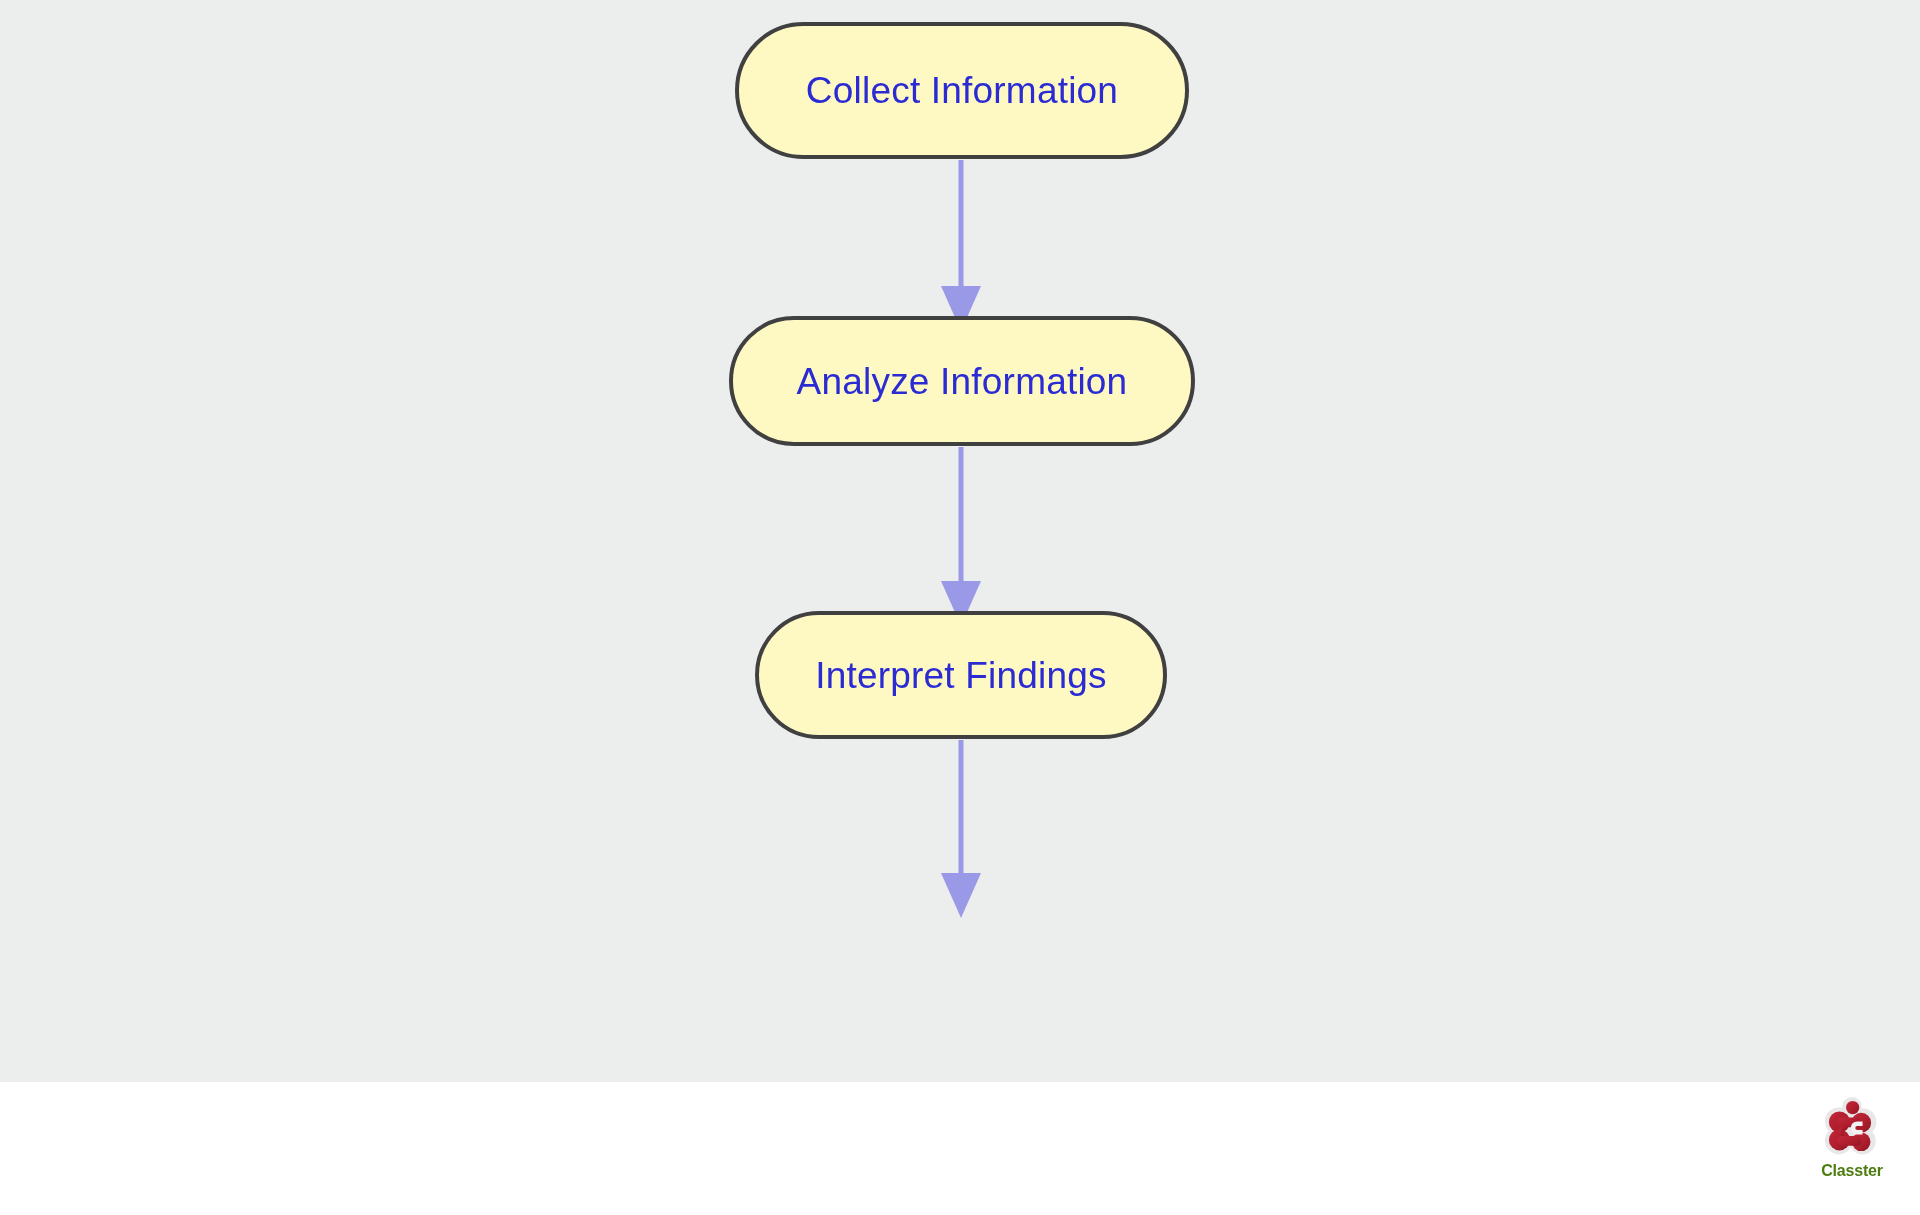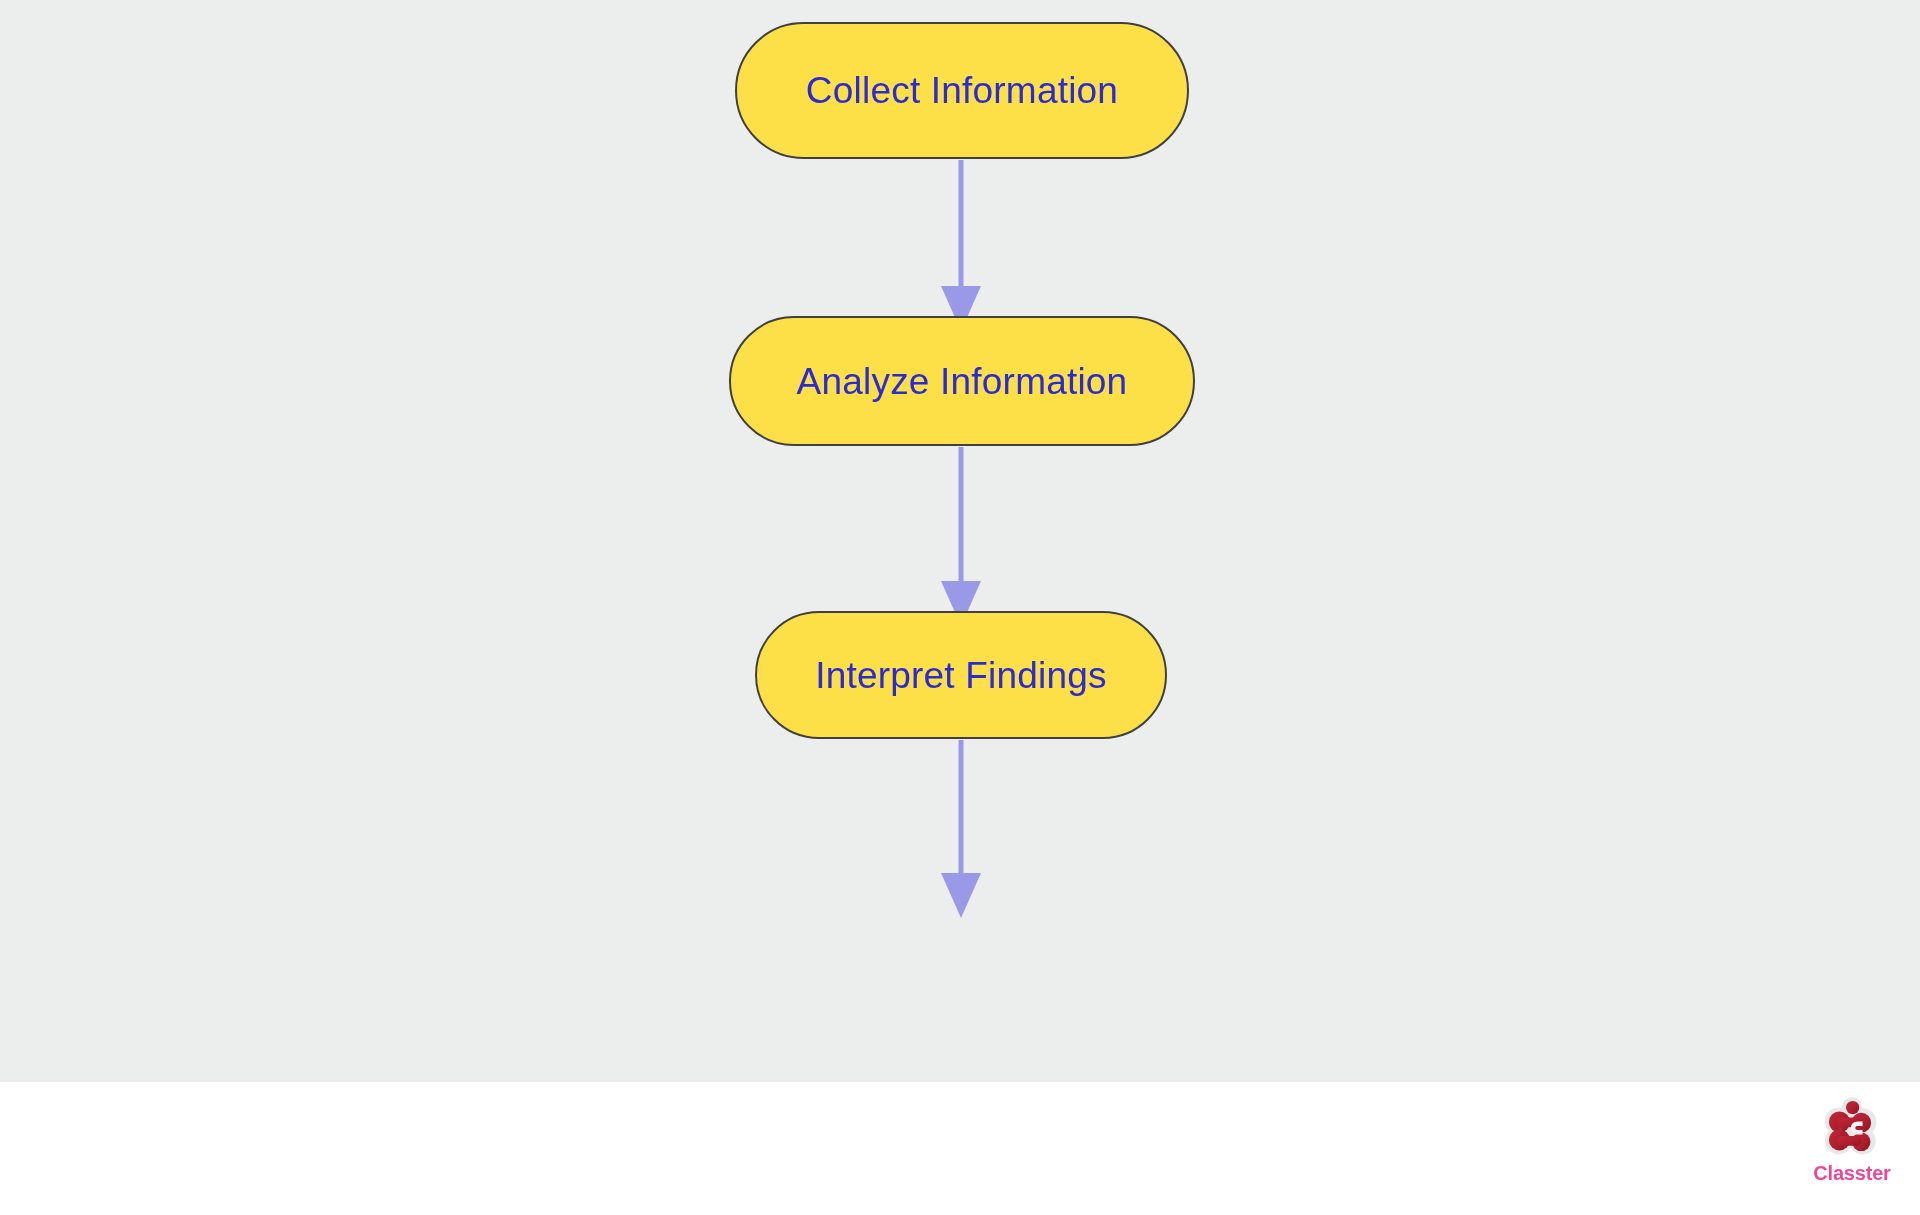--- a/index.html
+++ b/index.html
@@ -35,22 +35,22 @@
     position: absolute;
     left: 0;
     top: 0;
     width: 1920px;
     height: 1082px;
   }
 
   .node-box {
     position: absolute;
     box-sizing: border-box;
-    background: #fde047;
-    border: 2px solid #404040;
+    background: #fef9c3;
+    border: 4px solid #404040;
     border-radius: 80px;
     display: flex;
     align-items: center;
     justify-content: center;
   }
 
   .node-label {
     color: #2b2bd4;
     font-family: "Liberation Sans", sans-serif;
     font-size: 37px;
@@ -96,23 +96,23 @@
     align-items: center;
     justify-content: flex-start;
   }
   #classter-logo-mark {
     width: 66px;
     height: 66px;
     display: block;
   }
   #classter-wordmark {
     margin-top: 2px;
-    color: #ec4899;
+    color: #4d7c0f;
     font-family: "Liberation Sans", sans-serif;
-    font-size: 20px;
+    font-size: 16px;
     font-weight: 700;
     letter-spacing: -0.2px;
     line-height: 1;
   }
 </style>
 </head>
 <body>
 
 <div id="page">
 

